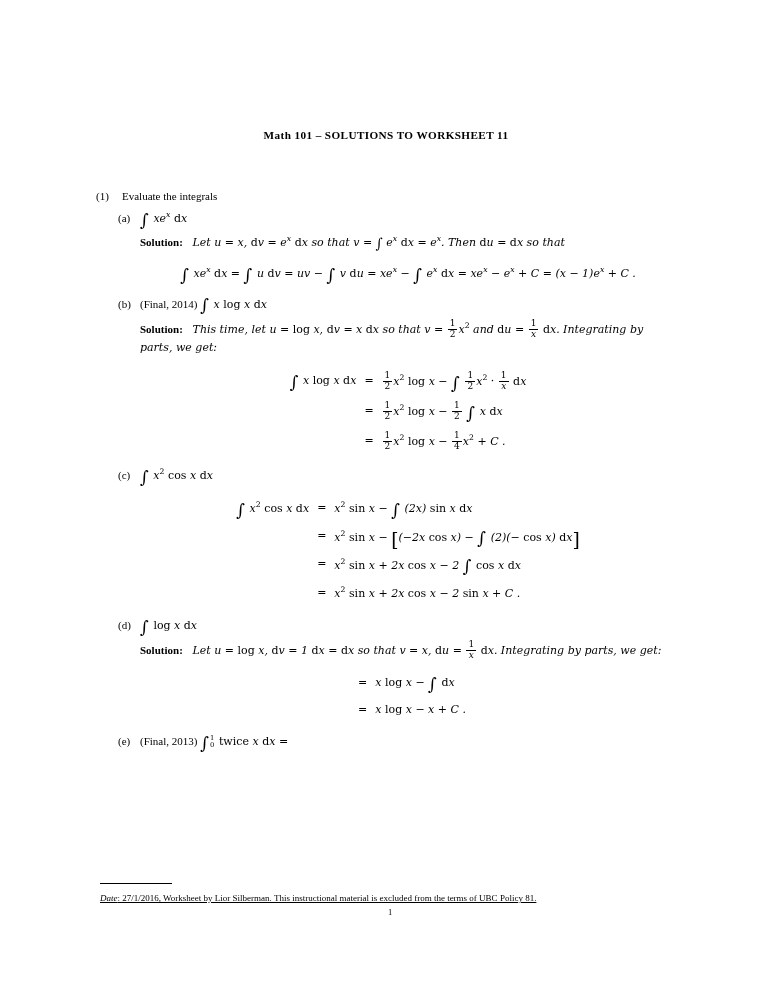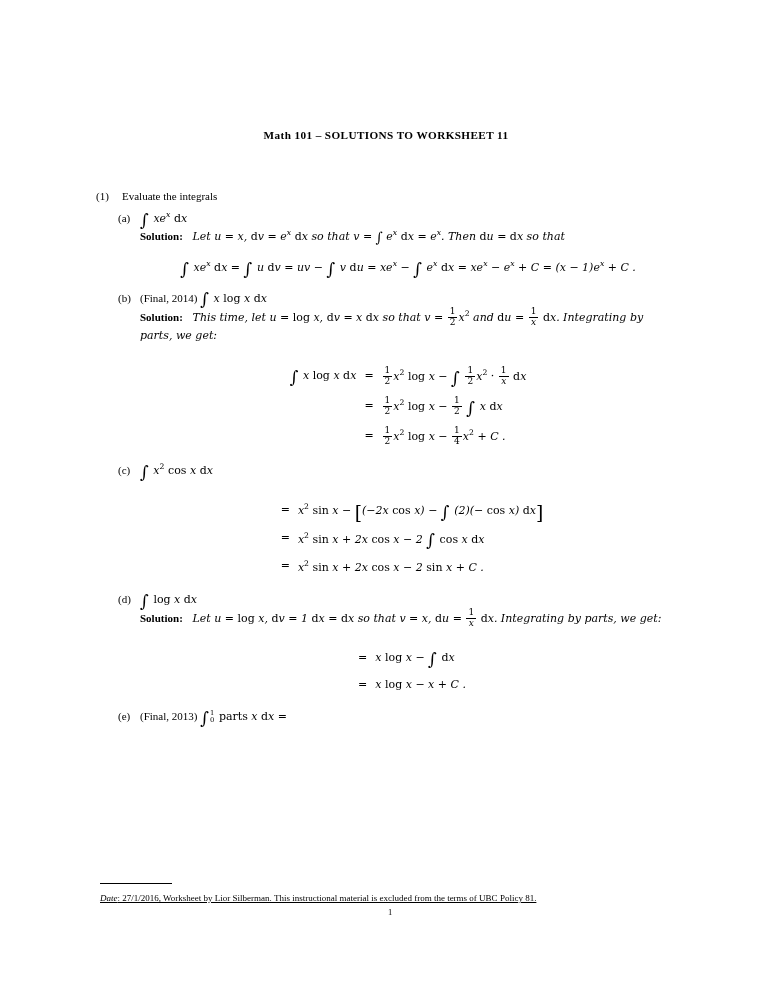--- a/index.html
+++ b/index.html
@@ -55,37 +55,37 @@
     margin-top: 5px;
   }
   .sub-label {
     display: inline-block;
     width: 22px;
   }
   .sub-body {
     margin-left: 22px;
   }
   .solution-line {
-    margin-top: 0;
+    margin-top: 6px;
   }
   .solution-word {
     font-weight: bold;
   }
   .math {
     font-family: "DejaVu Serif", serif;
     font-style: italic;
   }
   .up { font-style: normal; }
   .display {
     text-align: center;
     margin: 13px 0 13px 0;
     font-family: "DejaVu Serif", serif;
   }
   .eqn-table {
-    margin: 17px auto 10px auto;
+    margin: 10px auto 10px auto;
     border-collapse: collapse;
     font-family: "DejaVu Serif", serif;
   }
   .eqn-table td {
     padding: 5px 4px;
     vertical-align: middle;
     white-space: nowrap;
   }
   .eqn-lhs { text-align: right; }
   .eqn-eq { text-align: center; padding: 0 10px; }
@@ -216,20 +216,25 @@
               </table>
           </div>
         </div>
 
         
         <div class="sub-item">
           <span class="sub-label">(c)</span><span class="math"><span class="intsym">∫</span> x<sup class="exn">2</sup> <span class="up">cos</span> x <span class="up">d</span>x</span>
           <div class="sub-body">
             <table class="eqn-table">
               <tbody>
+                  <tr>
+                <td class="eqn-lhs math"><span class="intsym">∫</span> x<sup class="exn">2</sup> <span class="up">cos</span> x <span class="up">d</span>x</td>
+                <td class="eqn-eq">=</td>
+                <td class="eqn-rhs math">x<sup class="exn">2</sup> <span class="up">sin</span> x − <span class="intsym">∫</span> (2x) <span class="up">sin</span> x <span class="up">d</span>x</td>
+              </tr>
               <tr>
                 <td class="eqn-lhs math"></td>
                 <td class="eqn-eq">=</td>
                 <td class="eqn-rhs math">x<sup class="exn">2</sup> <span class="up">sin</span> x − <span class="bigbrk">[</span>(−2x <span class="up">cos</span> x) − <span class="intsym">∫</span> (2)(− <span class="up">cos</span> x) <span class="up">d</span>x<span class="bigbrk">]</span></td>
               </tr>
               <tr>
                 <td class="eqn-lhs math"></td>
                 <td class="eqn-eq">=</td>
                 <td class="eqn-rhs math">x<sup class="exn">2</sup> <span class="up">sin</span> x + 2x <span class="up">cos</span> x − 2 <span class="intsym">∫</span> <span class="up">cos</span> x <span class="up">d</span>x</td>
               </tr>
@@ -264,21 +269,21 @@
                 <td class="eqn-rhs math">x <span class="up">log</span> x − x + C .</td>
               </tr>
             </tbody>
               </table>
           </div>
         </div>
 
         
         <div class="sub-item">
           <span class="sub-label">(e)</span><span>(Final, 2013)</span>
-          <span class="math"> <span class="intsym">∫</span><span class="intlim"><span class="t">1</span><span class="b">0</span></span> <span class="up">parts</span> x <span class="up">d</span>x =</span>
+          <span class="math"> <span class="intsym">∫</span><span class="intlim"><span class="t">1</span><span class="b">0</span></span> <span class="up">twice</span> x <span class="up">d</span>x =</span>
         </div>
 
       </div>
     </div>
   </div>
 
   <div class="footer">
     <div class="rule"></div>
     <div class="footer-text"><span class="dateword">Date</span><span>: 27/1/2016, Worksheet by Lior Silberman. This instructional material is excluded from the terms of UBC Policy 81.</span></div>
     <div class="pagenum">1</div>

